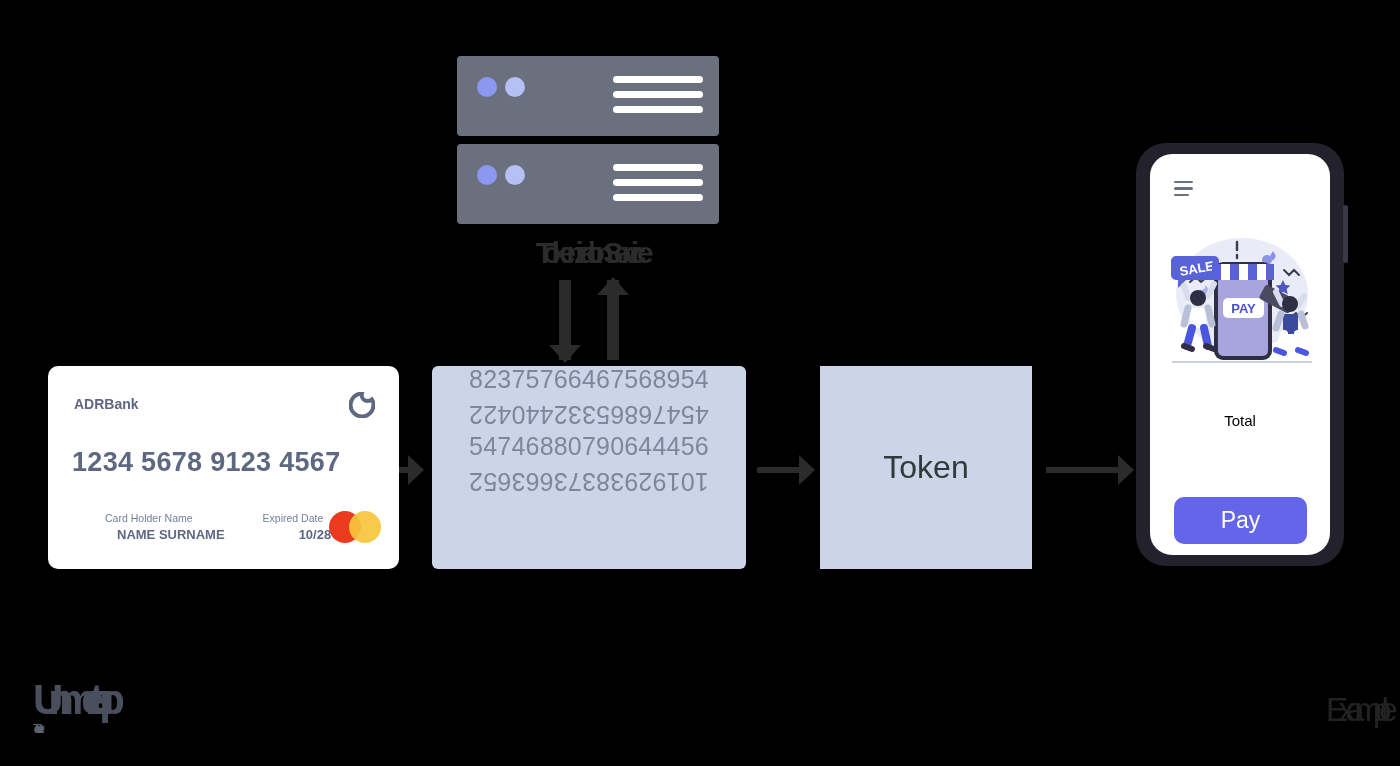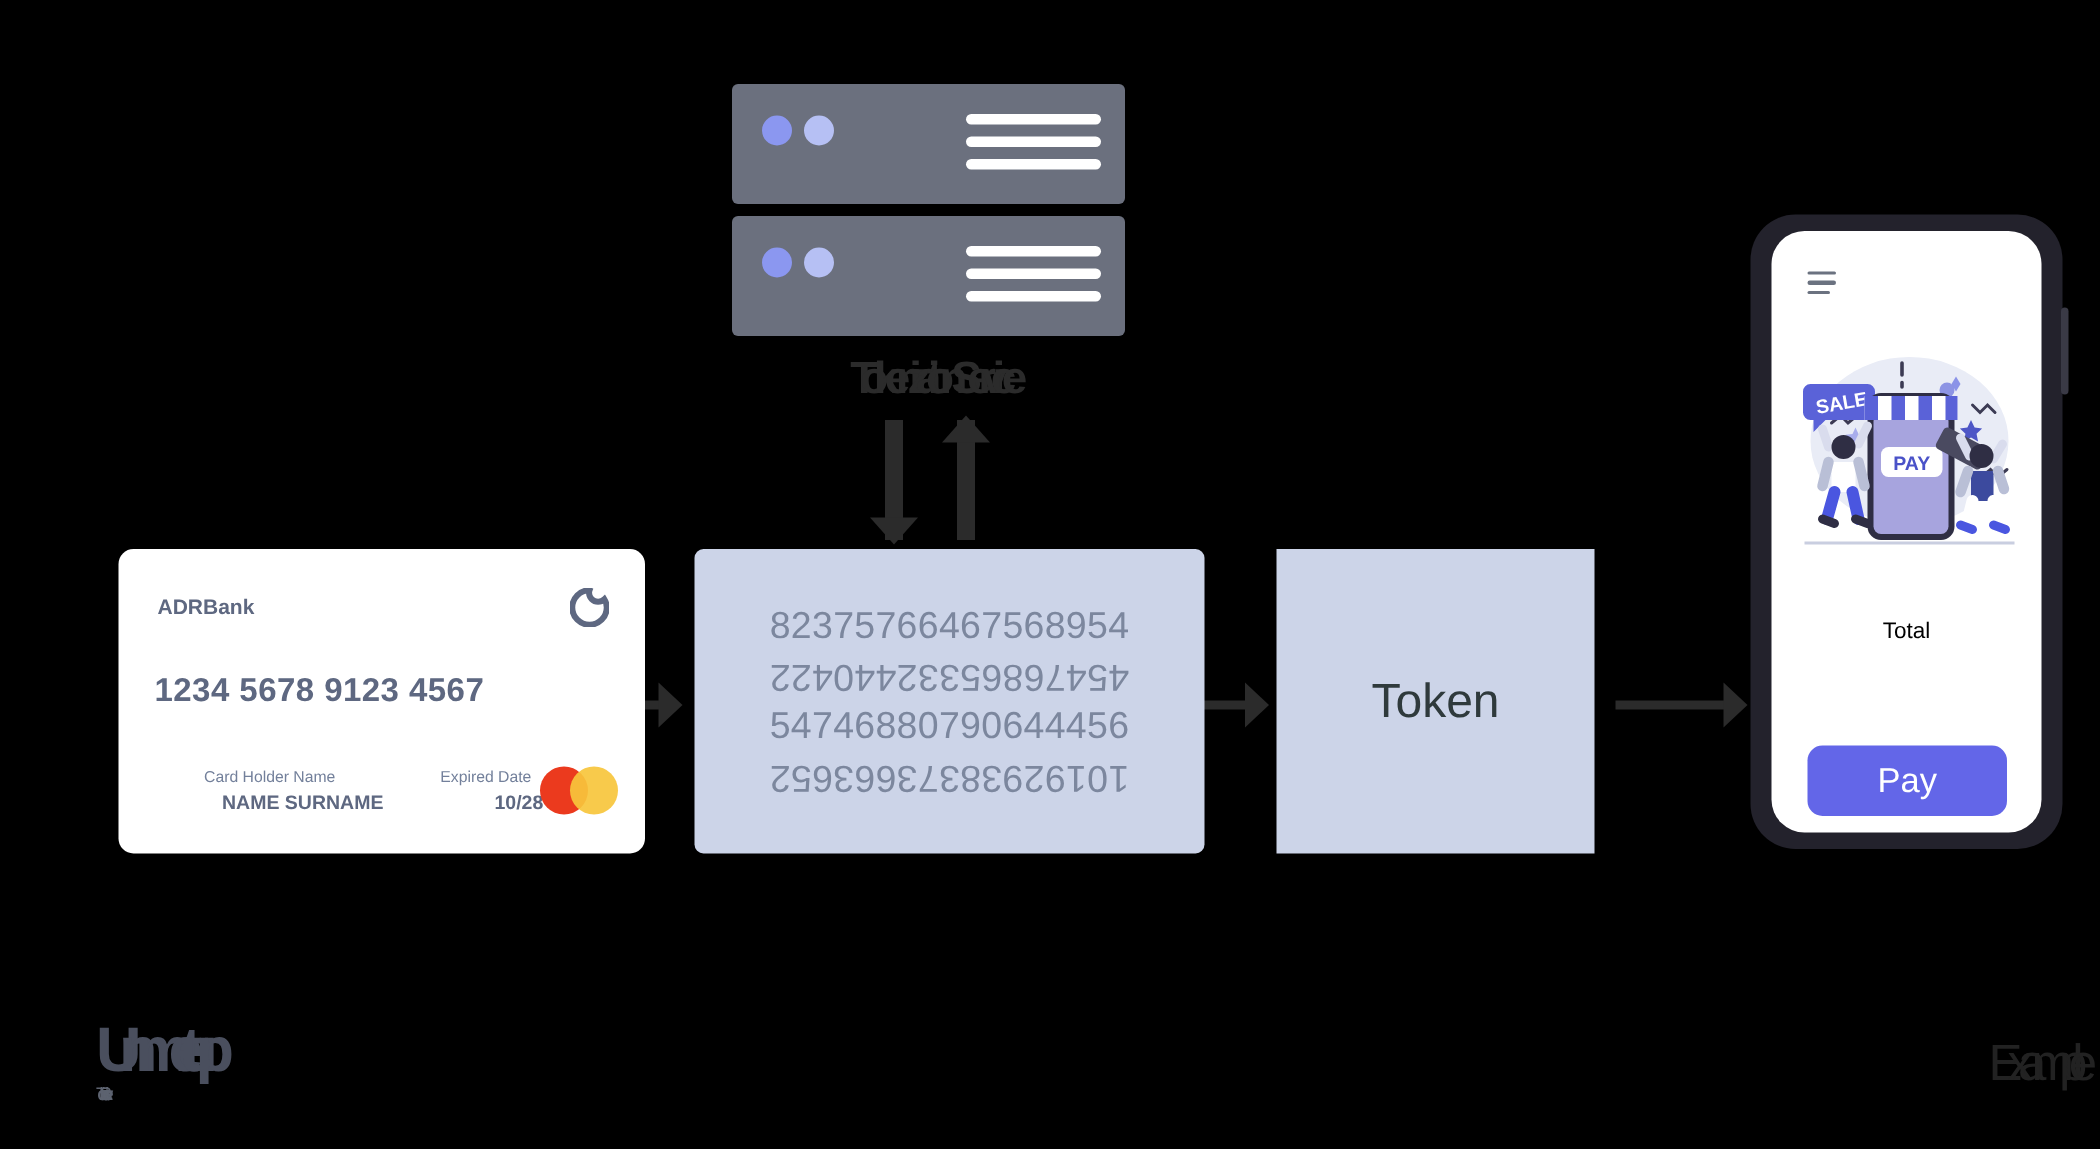--- a/index.html
+++ b/index.html
@@ -4,21 +4,21 @@
 <style>
   * { box-sizing: border-box; }
   html, body { margin: 0; padding: 0; }
   body {
     width: 1400px; height: 766px;
     background: #000000;
     font-family: "Liberation Sans", sans-serif;
     position: relative;
     overflow: hidden;
   }
-  .stage { position: absolute; inset: 0; margin-left: 31px; }
+  .stage { position: absolute; inset: 0; }
 
   
   .server-stack { position: absolute; left: 457px; top: 56px; width: 262px; }
   .server-unit {
     width: 262px; height: 80px;
     background: #6b707e;
     border-radius: 4px;
     position: relative;
     margin-bottom: 6px;
   }
@@ -90,38 +90,38 @@
     border-radius: 10px;
     color: #5e6881;
   }
   .card-bank {
     position: absolute; left: 26px; top: 30px;
     font-size: 14px; font-weight: 700; color: #5e6881;
   }
   .card-logo { position: absolute; right: 24px; top: 26px; width: 26px; height: 26px; }
   .card-number {
     position: absolute; left: 24px; top: 81px;
-    font-size: 22px; font-weight: 700; color: #5e6881; letter-spacing: 0.3px;
+    font-size: 27px; font-weight: 700; color: #5e6881; letter-spacing: 0.3px;
   }
   .card-meta { position: absolute; left: 25px; top: 146px; display: flex; gap: 30px; text-align: center; }
   .meta-col .meta-label { font-size: 10.5px; color: #73809b; margin-bottom: 3px; }
   .meta-col .meta-value { font-size: 13px; font-weight: 700; color: #5e6881; padding-left: 44px; }
   .mc-logo { position: absolute; right: 18px; bottom: 26px; width: 52px; height: 32px; }
   .mc-circle { position: absolute; top: 0; width: 32px; height: 32px; border-radius: 50%; }
   .mc-red { left: 0; background: #eb3a1e; }
   .mc-yellow { right: 0; background: #f7c53c; opacity: .92; }
 
   
   .digits-box {
     position: absolute; left: 432px; top: 366px;
-    width: 340px; height: 203px;
+    width: 314px; height: 203px;
     background: #ccd4e8;
     border-radius: 6px;
     display: flex; flex-direction: column;
-    justify-content: center; align-items: center;
+    justify-content: flex-start; align-items: center;
     gap: 6px;
   }
   .digit-row {
     font-size: 25px; font-weight: 500; color: #7c879e;
     letter-spacing: 0.2px; white-space: nowrap; line-height: 1.1;
   }
   .digit-row.flipped { transform: rotate(180deg); }
 
   
   .token-box {

